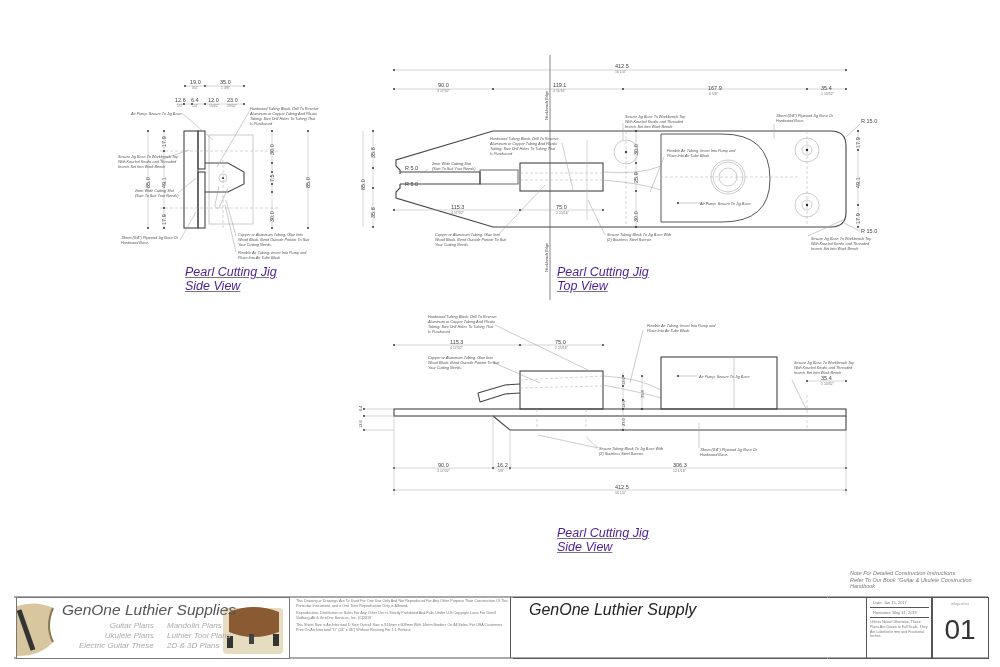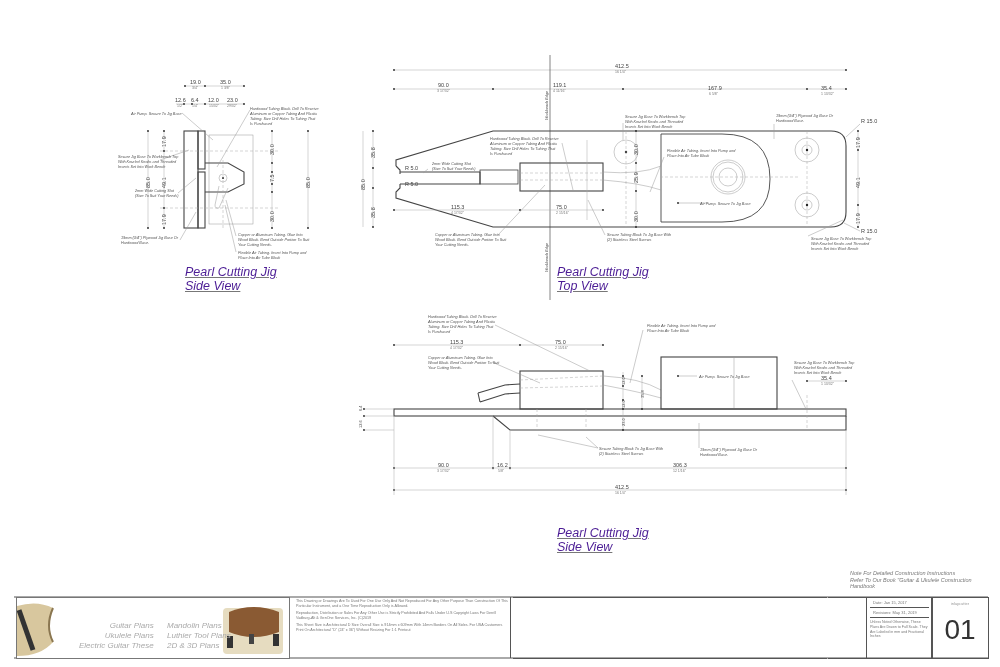--- a/index.html
+++ b/index.html
@@ -384,40 +384,42 @@
   <svg width="272" height="60" style="position:absolute;left:0;top:0;">
     <path d="M0 8 Q20 2 36 10 Q28 28 36 44 Q24 58 0 58 Z" fill="#d8c79e"></path>
     <path d="M2 12 L16 52" stroke="#333" stroke-width="5"></path>
     <path d="M36 10 Q28 28 36 44" stroke="#8a7650" stroke-width="2" fill="none"></path>
     <rect x="206" y="10" width="60" height="46" rx="4" fill="#e6dcc0"></rect>
     <path d="M212 14 Q236 4 262 14 L262 34 Q236 44 212 34 Z" fill="#8a5a33"></path>
     <rect x="210" y="38" width="6" height="12" fill="#333"></rect>
     <rect x="232" y="36" width="5" height="10" fill="#444"></rect>
     <rect x="256" y="36" width="6" height="12" fill="#333"></rect>
   </svg>
+  <div class="brand">GenOne Luthier Supplies</div>
   <div class="col" style="left:62px;text-align:right;">
     <div>Guitar Plans</div>
     <div>Ukulele Plans</div>
     <div>Electric Guitar These</div>
   </div>
   <div class="col" style="left:150px;">
     <div>Mandolin Plans</div>
     <div>Luthier Tool Plans</div>
     <div>2D &amp; 3D Plans</div>
   </div>
 </div>
 
 <div class="legal">
   <p>This Drawing or Drawings Are To Used For One Use Only And Not Reproduced For Any Other Purpose Than Construction Of This Particular Instrument, and a One Time Reproduction Only is Allowed.</p>
   <p>Reproduction, Distribution or Sales For Any Other Use is Strictly Prohibited And Falls Under U.S Copyright Laws For Derrill Vadburg-Alt &amp; GenOne Services, Inc. (C)2019</p>
   <p>This Sheet Size is Architectural D Size Overall Size is 914mm x 609mm With 14mm Borders On All Sides. For USA Customers Print On Architectural "D" (24" x 36") Without Resizing For 1:1 Printout</p>
 </div>
 <div style="position:absolute;left:510px;top:597px;width:1px;height:61px;background:#555;"></div>
 
 <div class="maintitle">
+  <div class="sub">GenOne Luthier Supply</div>
 </div>
 <div class="leftbox"></div>
 
 <div class="infobox">
   <div class="row">Date: Jan 15, 2017</div>
   <div class="row">Revisions: May 31, 2019</div>
   <div class="fine">Unless Noted Otherwise, These Plans Are Drawn to Full Scale. They Are Labeled in mm and Fractional Inches</div>
 </div>
 
 <div class="sheetbox">

